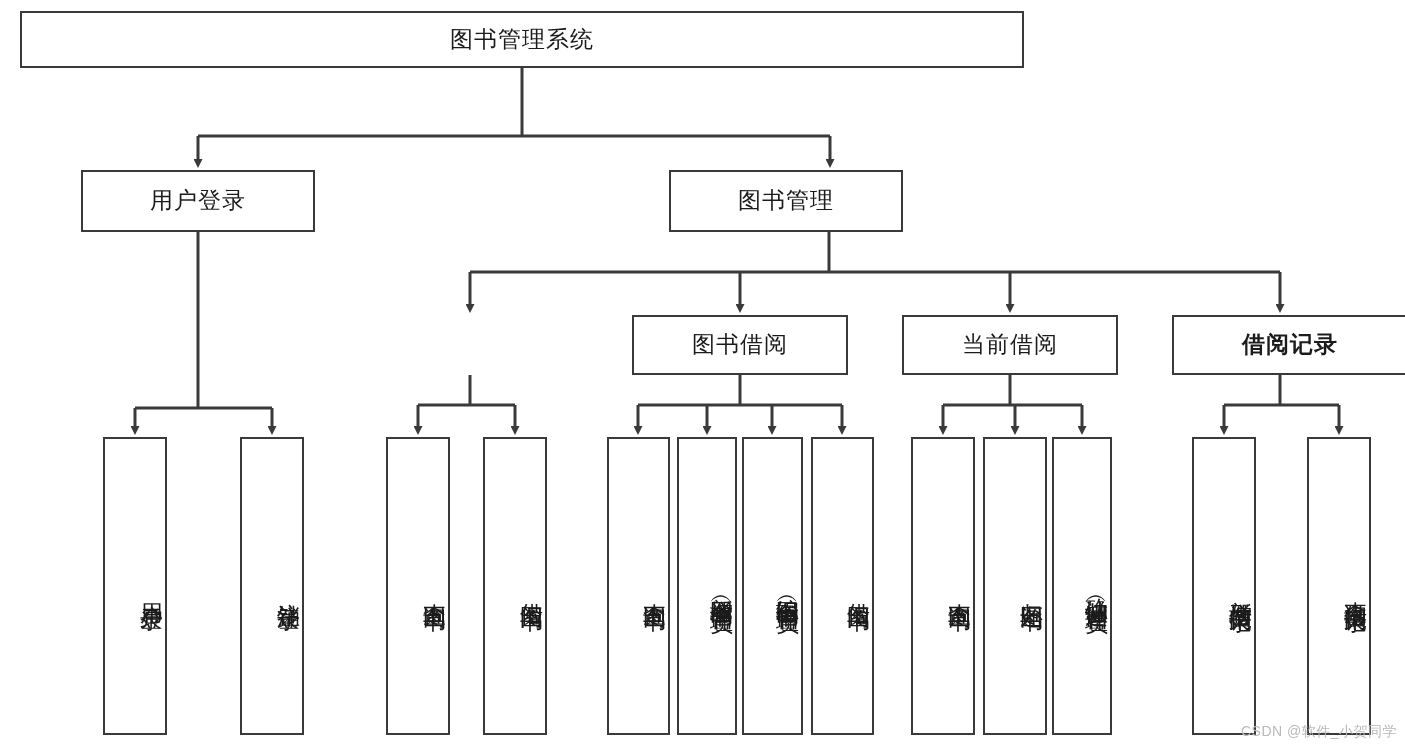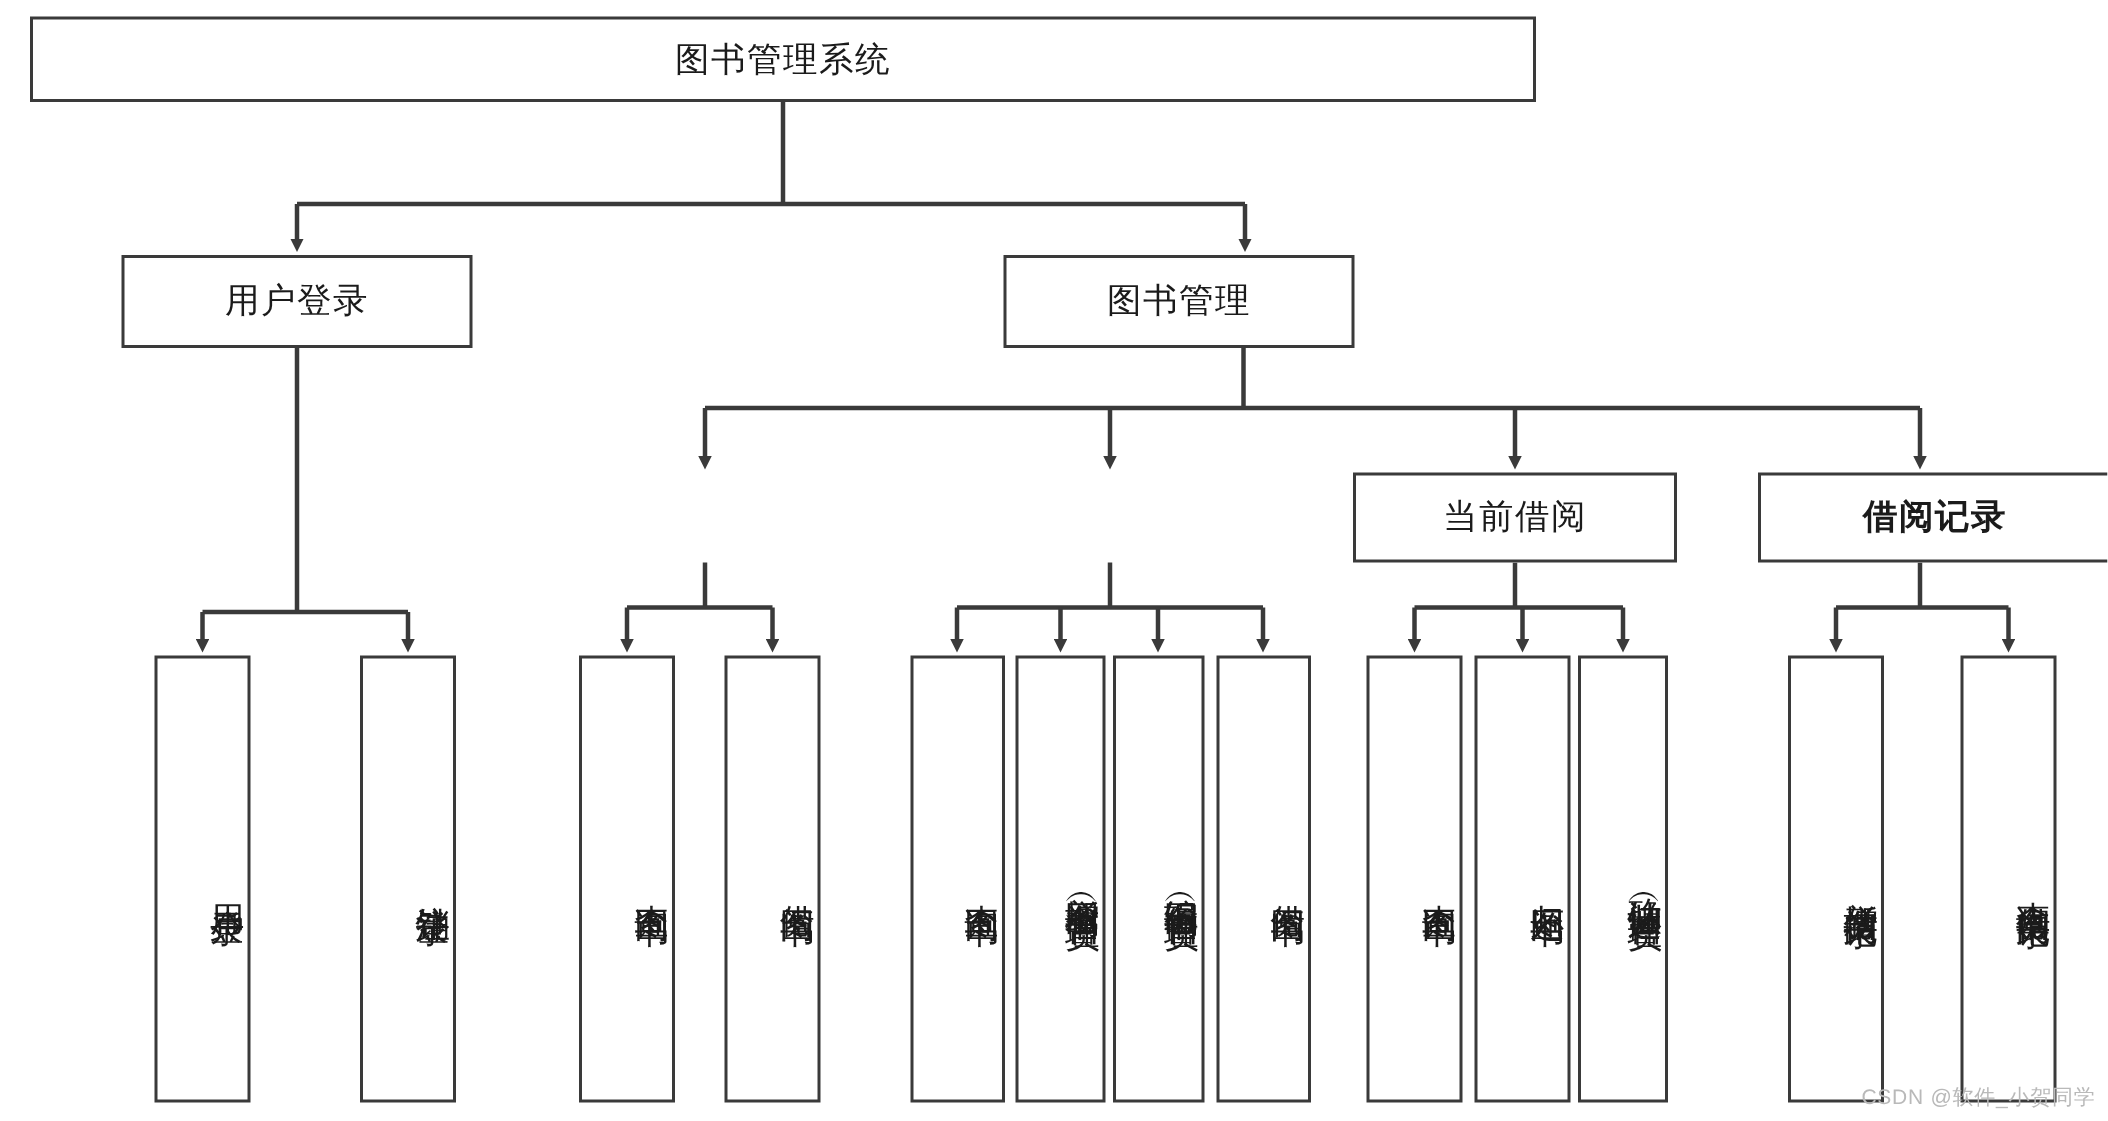--- a/index.html
+++ b/index.html
@@ -127,20 +127,23 @@
 
   <div class="node horiz" style="left:81px; top:170px; width:234px; height:62px;">
     <span>用户登录</span>
   </div>
 
   <div class="node horiz" style="left:669px; top:170px; width:234px; height:62px;">
     <span>图书管理</span>
   </div>
 
 
+  <div class="node horiz" style="left:632px; top:315px; width:216px; height:60px;">
+    <span>图书借阅</span>
+  </div>
 
   <div class="node horiz" style="left:902px; top:315px; width:216px; height:60px;">
     <span>当前借阅</span>
   </div>
 
   <div class="node horiz" style="left:1172px; top:315px; width:236px; height:60px;font-weight:bold;">
     <span>借阅记录</span>
   </div>
 
   <div class="node vert" style="left:103px; top:437px; width:64px; height:298px;">

